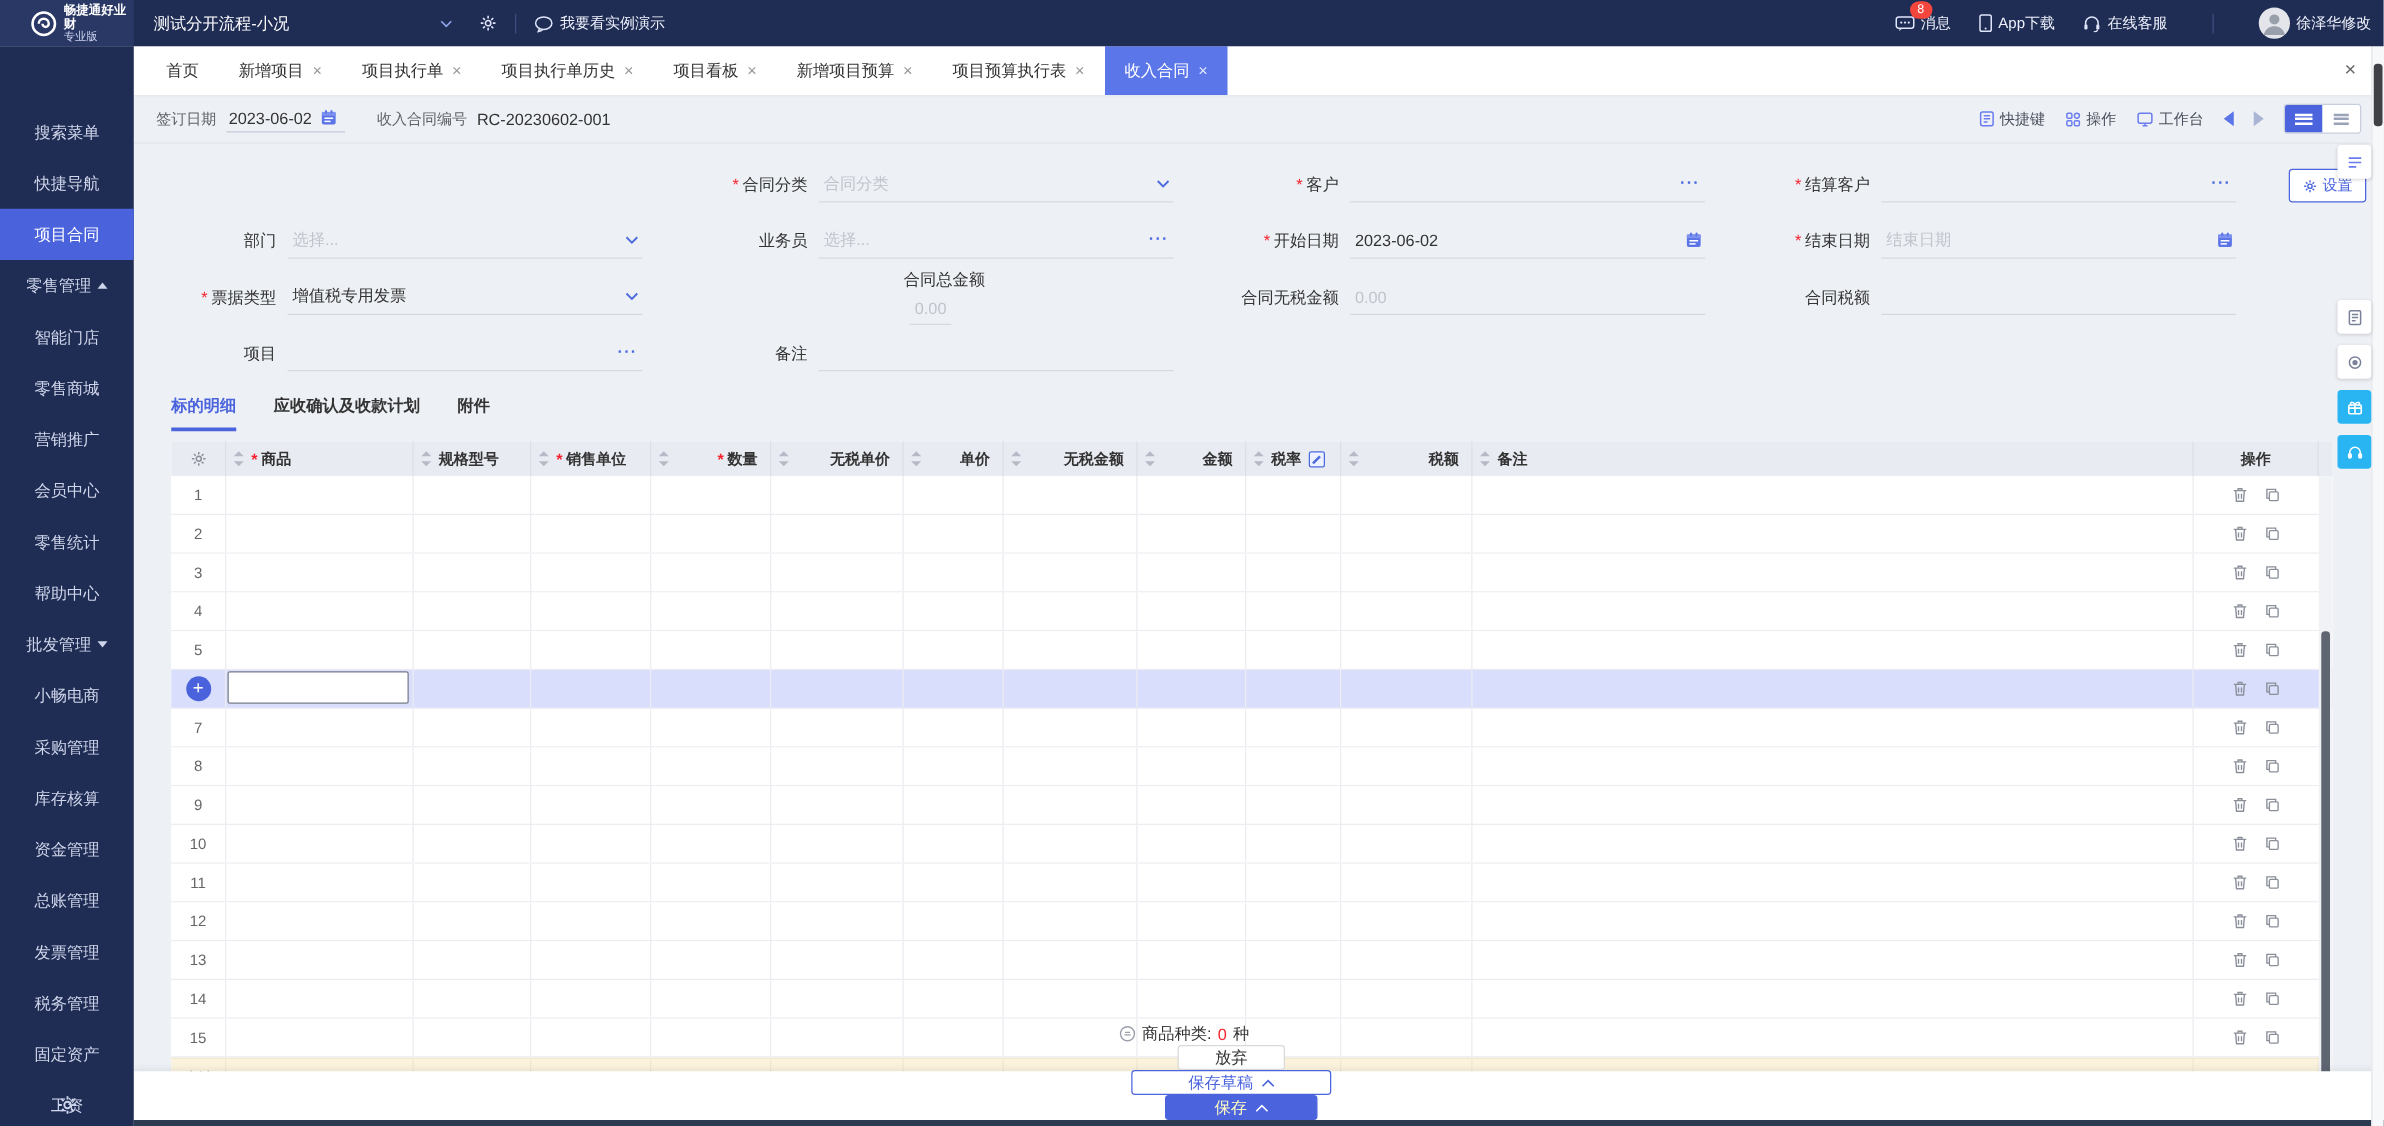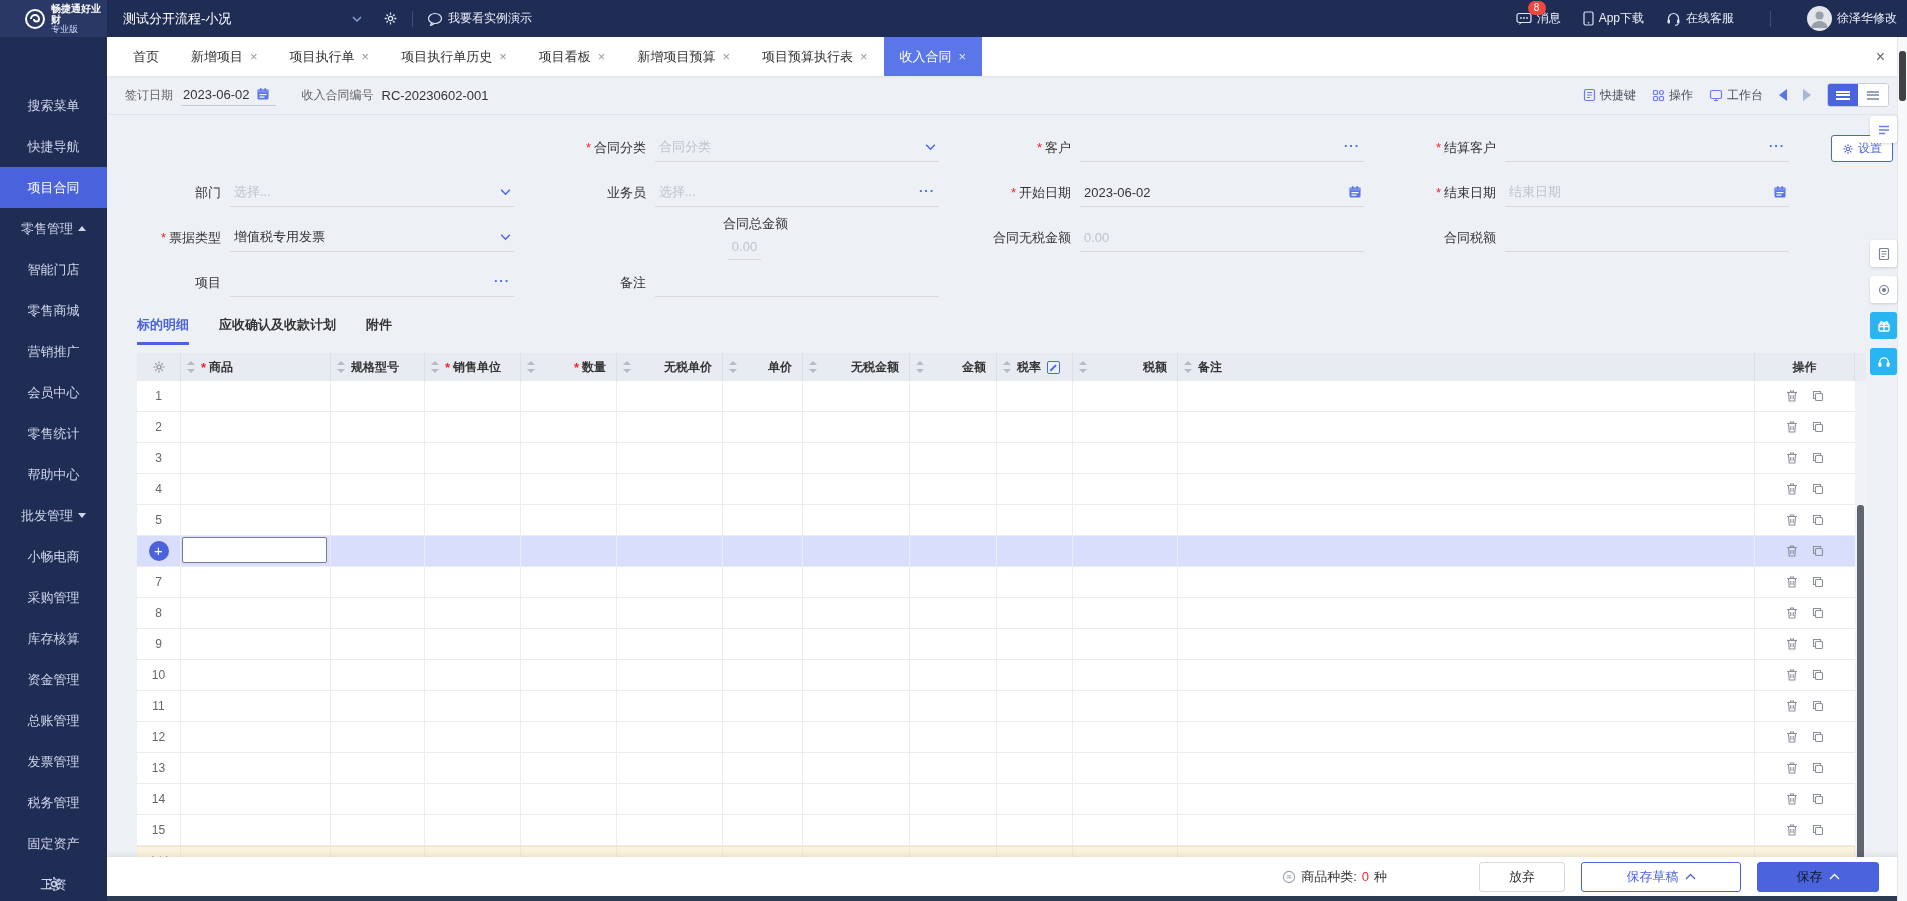--- a/index.html
+++ b/index.html
@@ -90,27 +90,27 @@
   .t-row .t-op,.t-row .t-sbar{border-right:none;}
   .t-row.selected{background:#d8defb;}
   .plus-btn{width:20px;height:20px;border-radius:50%;background:#4a63dc;color:#fff;font-size:15px;line-height:19px;text-align:center;cursor:pointer;}
   .cell-input{height:26px;margin:1px;background:#fff;border:1px solid #777d8c;border-radius:2px;width:calc(100% - 4px);box-sizing:border-box;}
   .t-subtotal{display:flex;height:30px;background:#fbf3dd;border-top:1px solid #f0e4c2;font-size:12px;color:#333;}
   .t-subtotal .t-cell{border-right:1px solid #f0e8d0;display:flex;align-items:center;}
   .t-subtotal .right-val{justify-content:flex-end;padding-right:10px;}
   .t-scroll{position:absolute;top:28px;right:0;bottom:0;width:11px;background:#f1f2f5;}
   .t-thumb{position:absolute;left:2px;width:7px;top:25%;height:74%;background:#5f6672;border-radius:3px;cursor:pointer;}
   
-  .page-footer{position:absolute;left:107px;right:0;bottom:5px;height:39px;background:#fff;box-shadow:0 -2px 6px rgba(0,0,0,.08);display:flex;align-items:center;justify-content:flex-end;padding-right:28px;z-index:20;}
+  .page-footer{position:absolute;left:107px;right:0;bottom:5px;height:39px;background:#fff;box-shadow:0 -2px 6px rgba(0,0,0,.08);display:flex;align-items:center;justify-content:flex-end;padding-right:28px;z-index:20;flex-direction:column;}
   .pf-kind{display:flex;align-items:center;gap:5px;margin-right:92px;font-size:13px;color:#333;}
   .pf-count{color:#f5222d;}
   .btn{height:30px;border-radius:3px;display:flex;align-items:center;justify-content:center;gap:6px;font-size:13px;cursor:pointer;box-sizing:border-box;}
   .btn-plain{width:86px;background:#fff;border:1px solid #d9d9d9;color:#333;margin-right:16px;}
   .btn-outline{width:160px;background:#fff;border:1px solid #4b64dd;color:#4b64dd;margin-right:16px;}
-  .btn-primary{width:122px;background:#4b64dd;border:1px solid #4b64dd;color:#0f172a;}
+  .btn-primary{width:122px;background:#4b64dd;border:1px solid #4b64dd;color:#fef9c3;}
   .dark-strip{position:absolute;left:107px;right:0;bottom:0;height:5px;background:#2c3b52;z-index:21;}
   
   .page-scrollbar{position:absolute;top:37px;right:0;bottom:0;width:9px;background:#f7f8fa;border-left:1px solid #e5e6eb;z-index:35;}
   .page-thumb{position:absolute;top:14px;left:1px;width:7px;height:50px;background:#3f4146;border-radius:3px;cursor:pointer;}
   .dock{position:absolute;right:10px;z-index:36;width:27px;height:27px;border-radius:3px;display:flex;align-items:center;justify-content:center;cursor:pointer;}
   .dock.white{background:#fff;box-shadow:0 1px 3px rgba(0,0,0,.15);}
   .dock.cyan{background:#29b4f2;}
   svg{display:block;}
 </style>
 </head>

